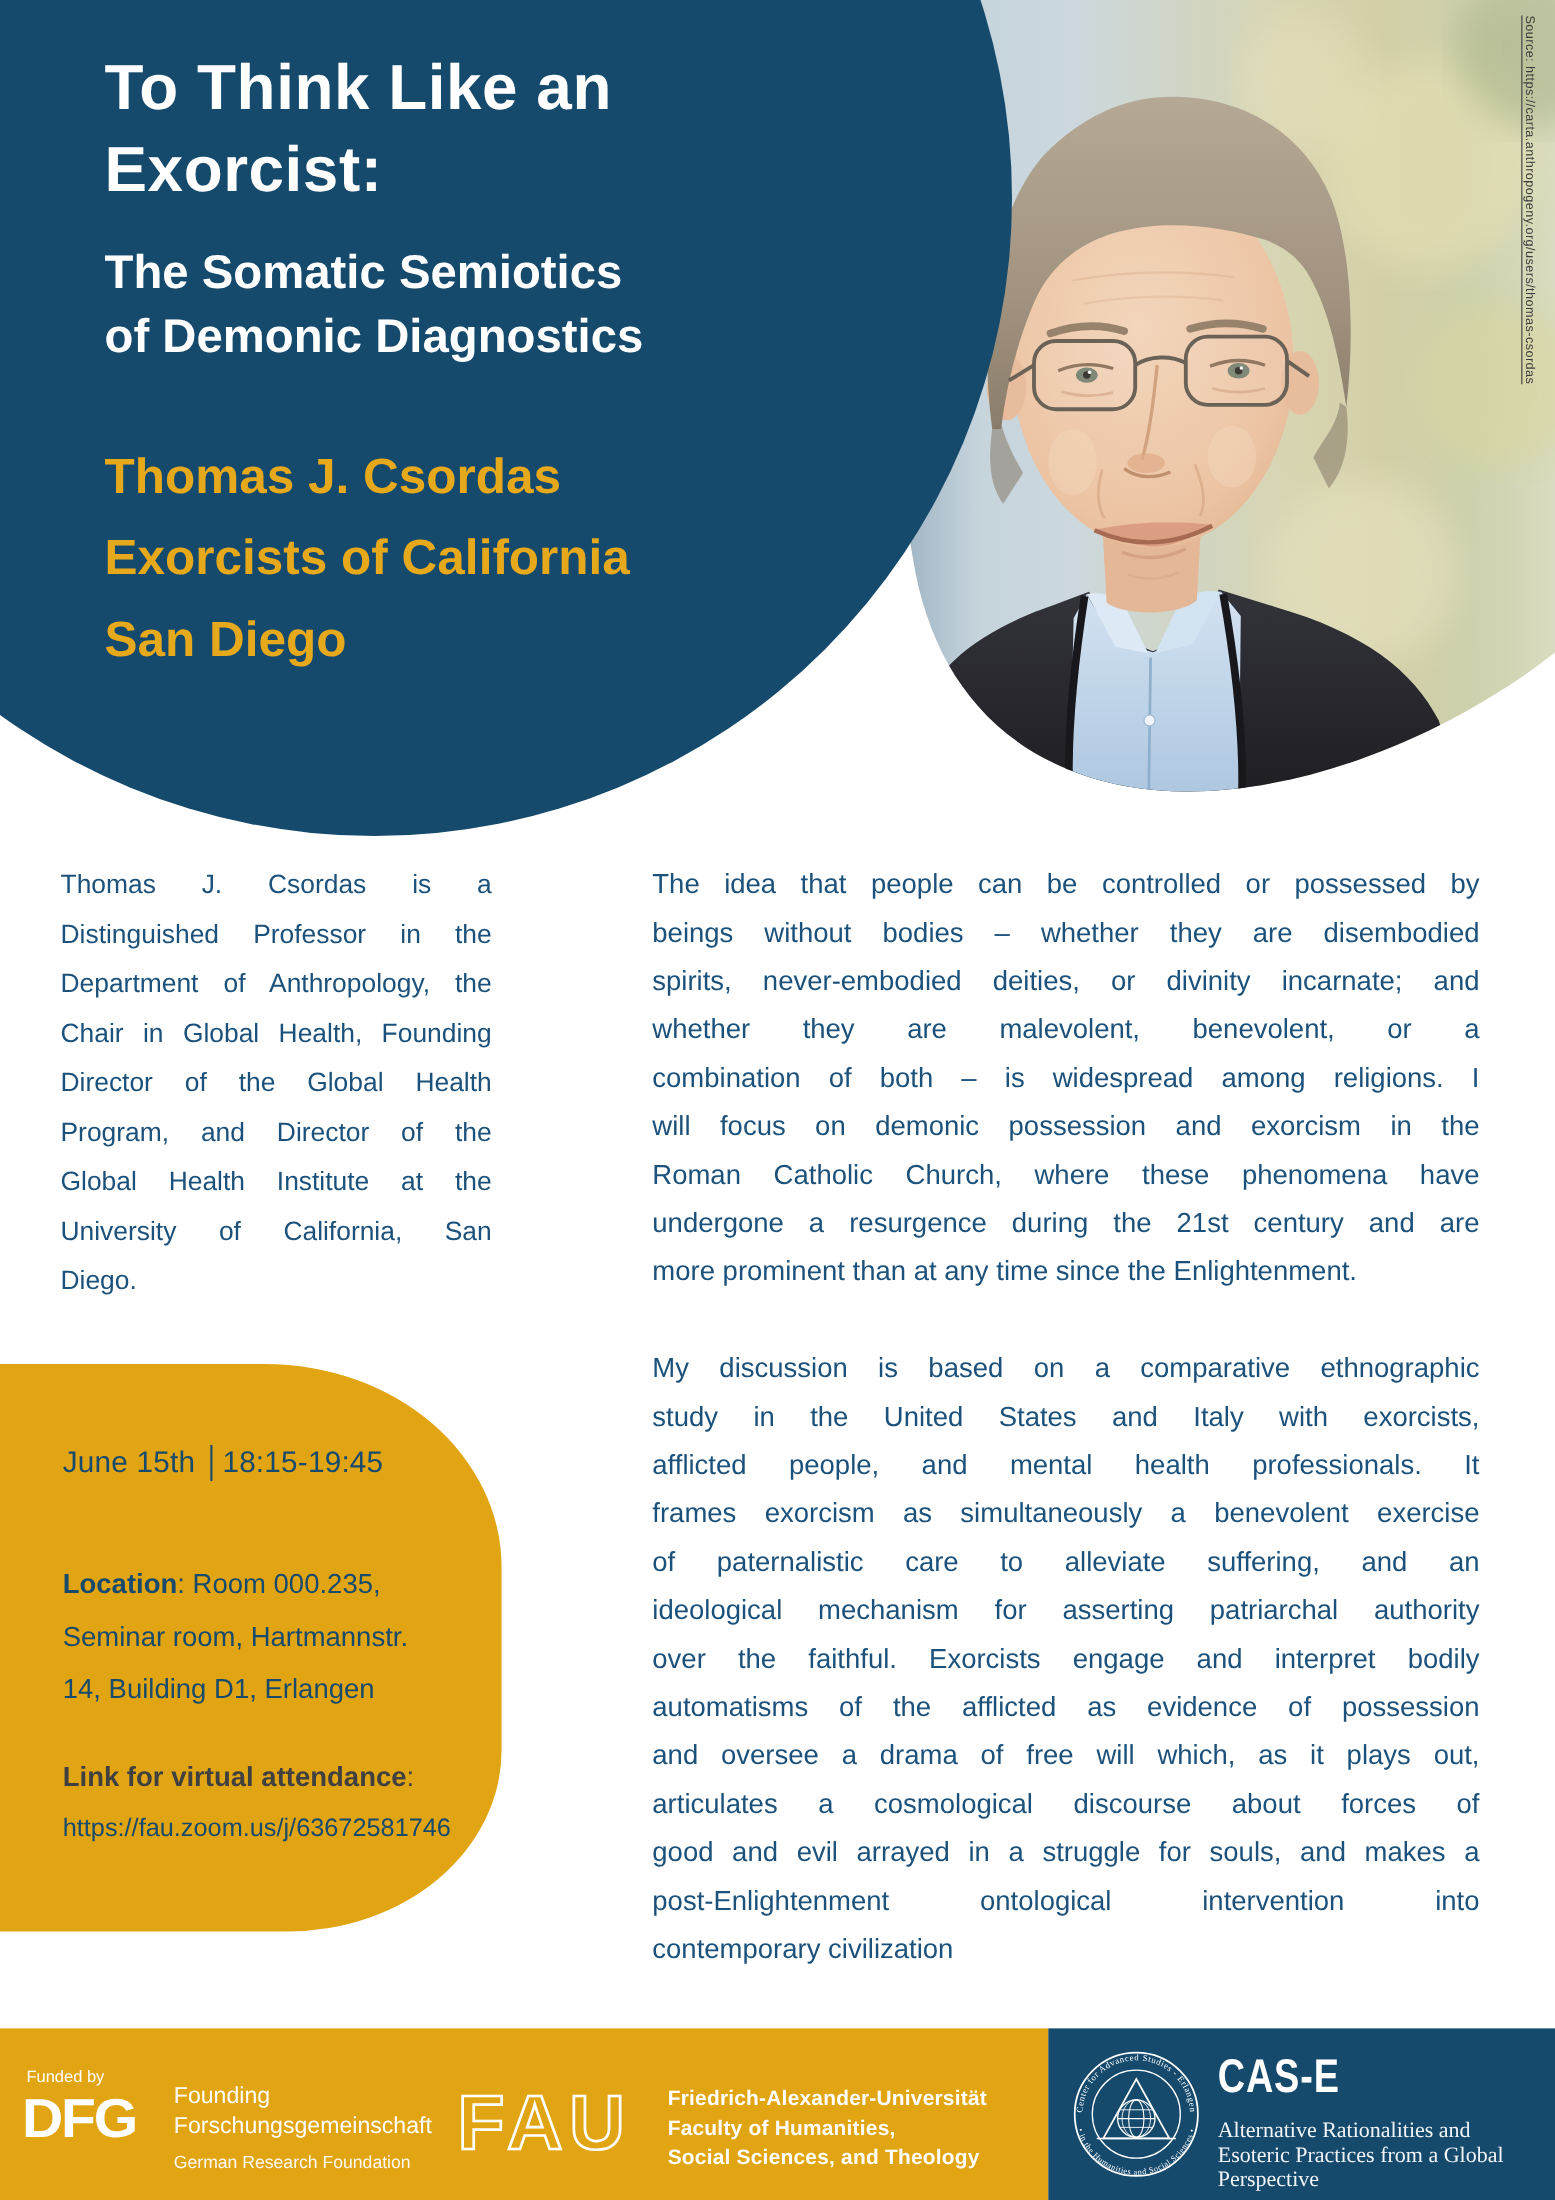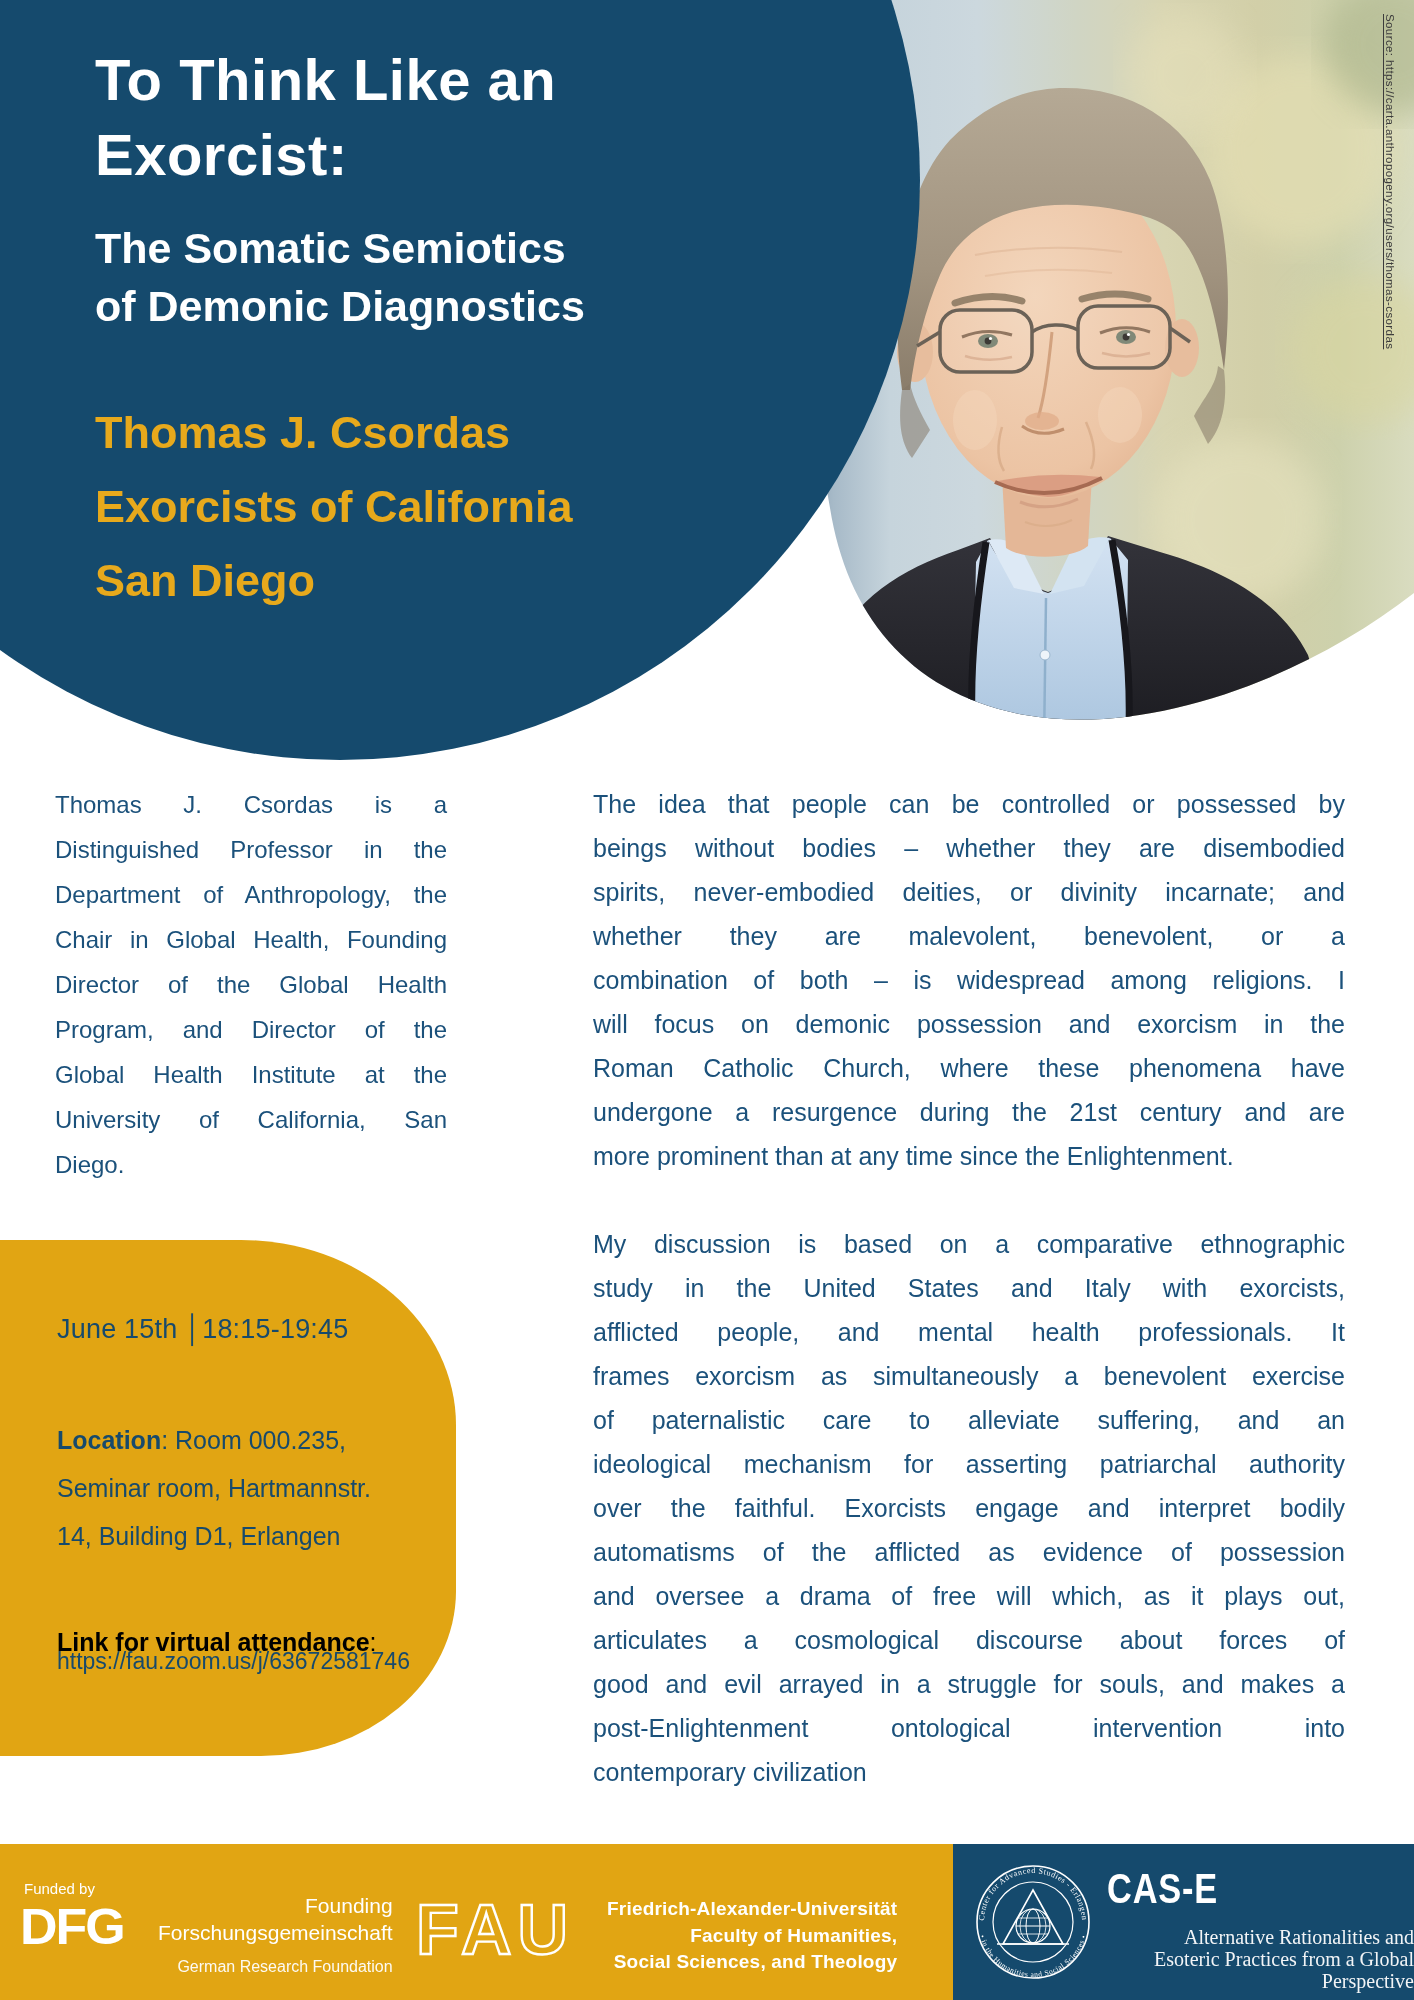--- a/index.html
+++ b/index.html
@@ -54,29 +54,29 @@
   }
   .event-date{
     position:absolute;left:57px;top:74px;color:#174A6C;
     font-size:27px;font-weight:normal;letter-spacing:.2px;
   }
   .event-loc{
     position:absolute;left:57px;top:176px;color:#174A6C;
     font-size:25px;line-height:48px;width:370px;
   }
   .event-link-label{
-    position:absolute;left:57px;top:362px;color:#000000;
-    font-size:25px;font-weight:bold;margin-top:26px;
+    position:absolute;left:57px;top:362px;color:#404040;
+    font-size:25px;font-weight:bold;
   }
   .event-link-label .colon{font-weight:normal;}
   .event-url{
     position:absolute;left:57px;top:408px;color:#174A6C;font-size:23px;
   }
   
-  .footer{position:absolute;left:0;top:1844px;width:1414px;height:124px;z-index:4;text-align:right;}
+  .footer{position:absolute;left:0;top:1844px;width:1414px;height:124px;z-index:4;}
   .footer-left{position:absolute;left:0;top:0;width:953px;height:156px;background:#E1A513;}
   .footer-right{position:absolute;left:953px;top:0;width:461px;height:156px;background:#154A6D;}
   .funded-by{position:absolute;left:24px;top:36px;color:#fff;font-size:15px;}
   .dfg-logo{
     position:absolute;left:20px;top:54px;color:#fff;font-size:52px;font-weight:bold;
     letter-spacing:-2px;transform:scaleY(.96);transform-origin:left top;
   }
   .dfg-text{position:absolute;left:158px;top:48px;color:#fff;}
   .dfg-text .l1{font-size:21px;line-height:27px;}
   .dfg-text .l3{font-size:16px;margin-top:12px;opacity:.95;}

